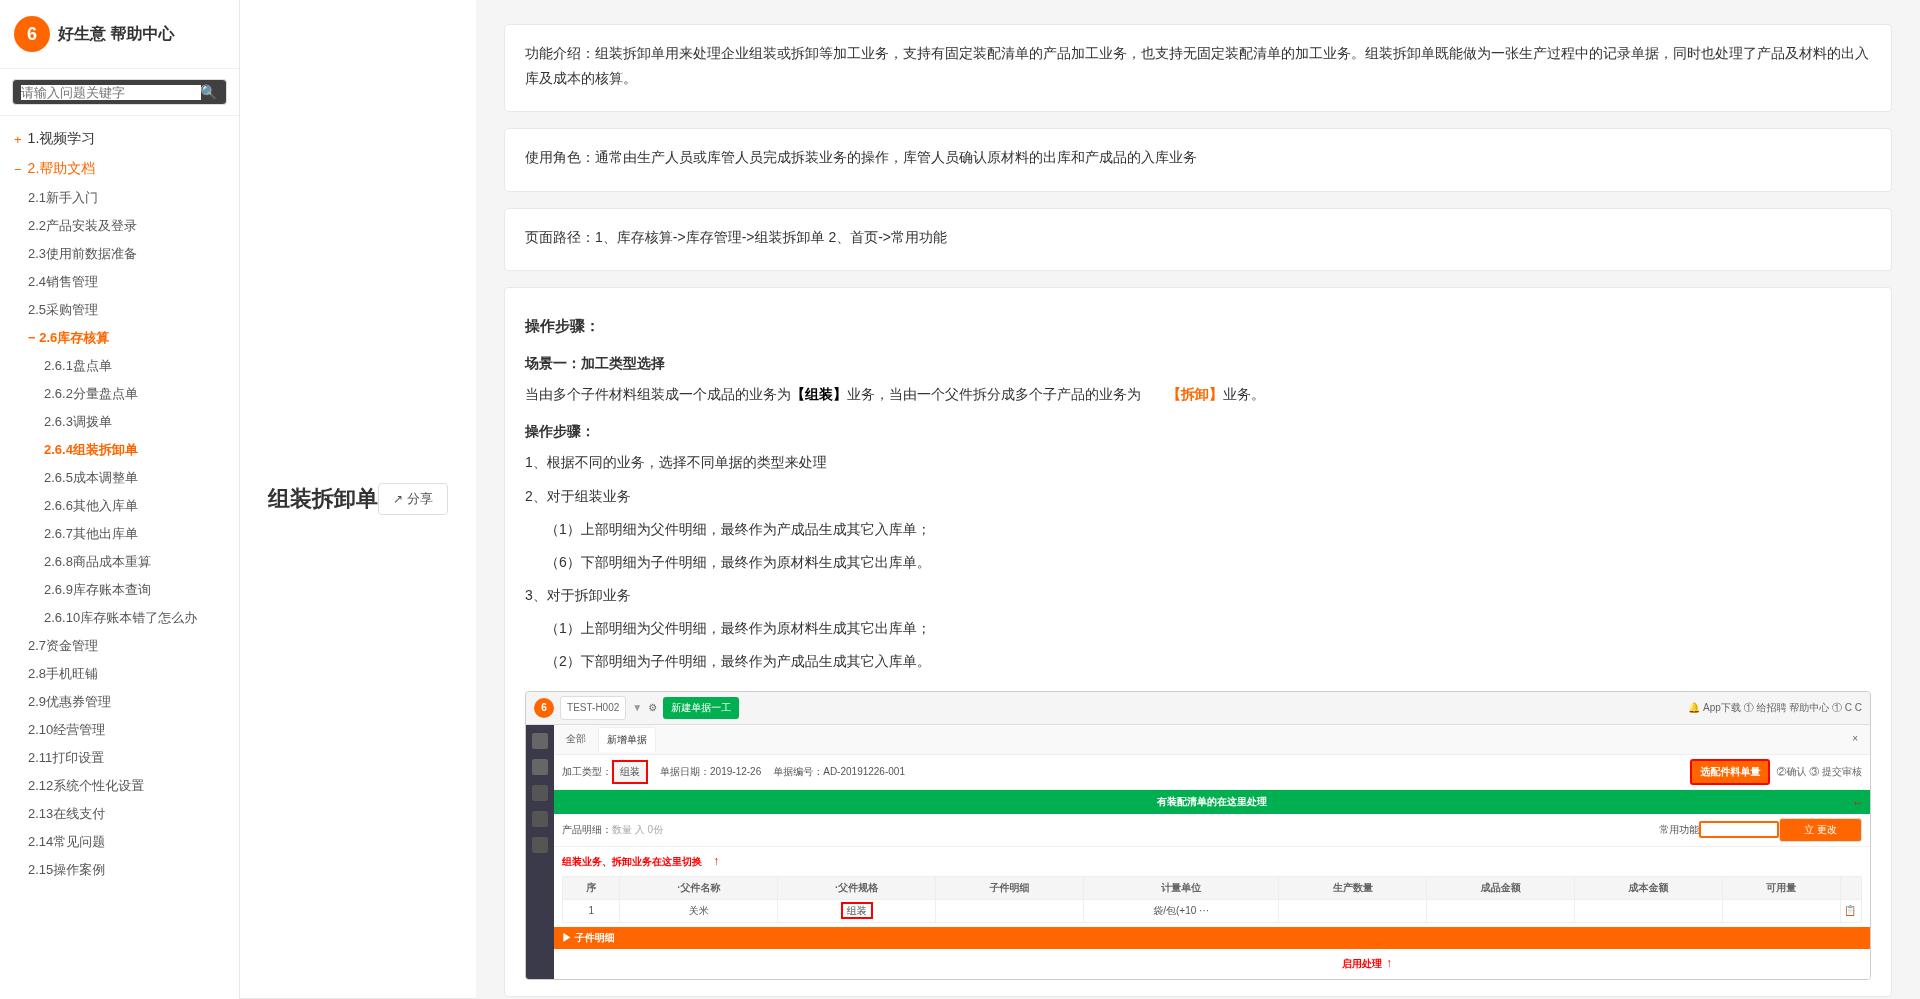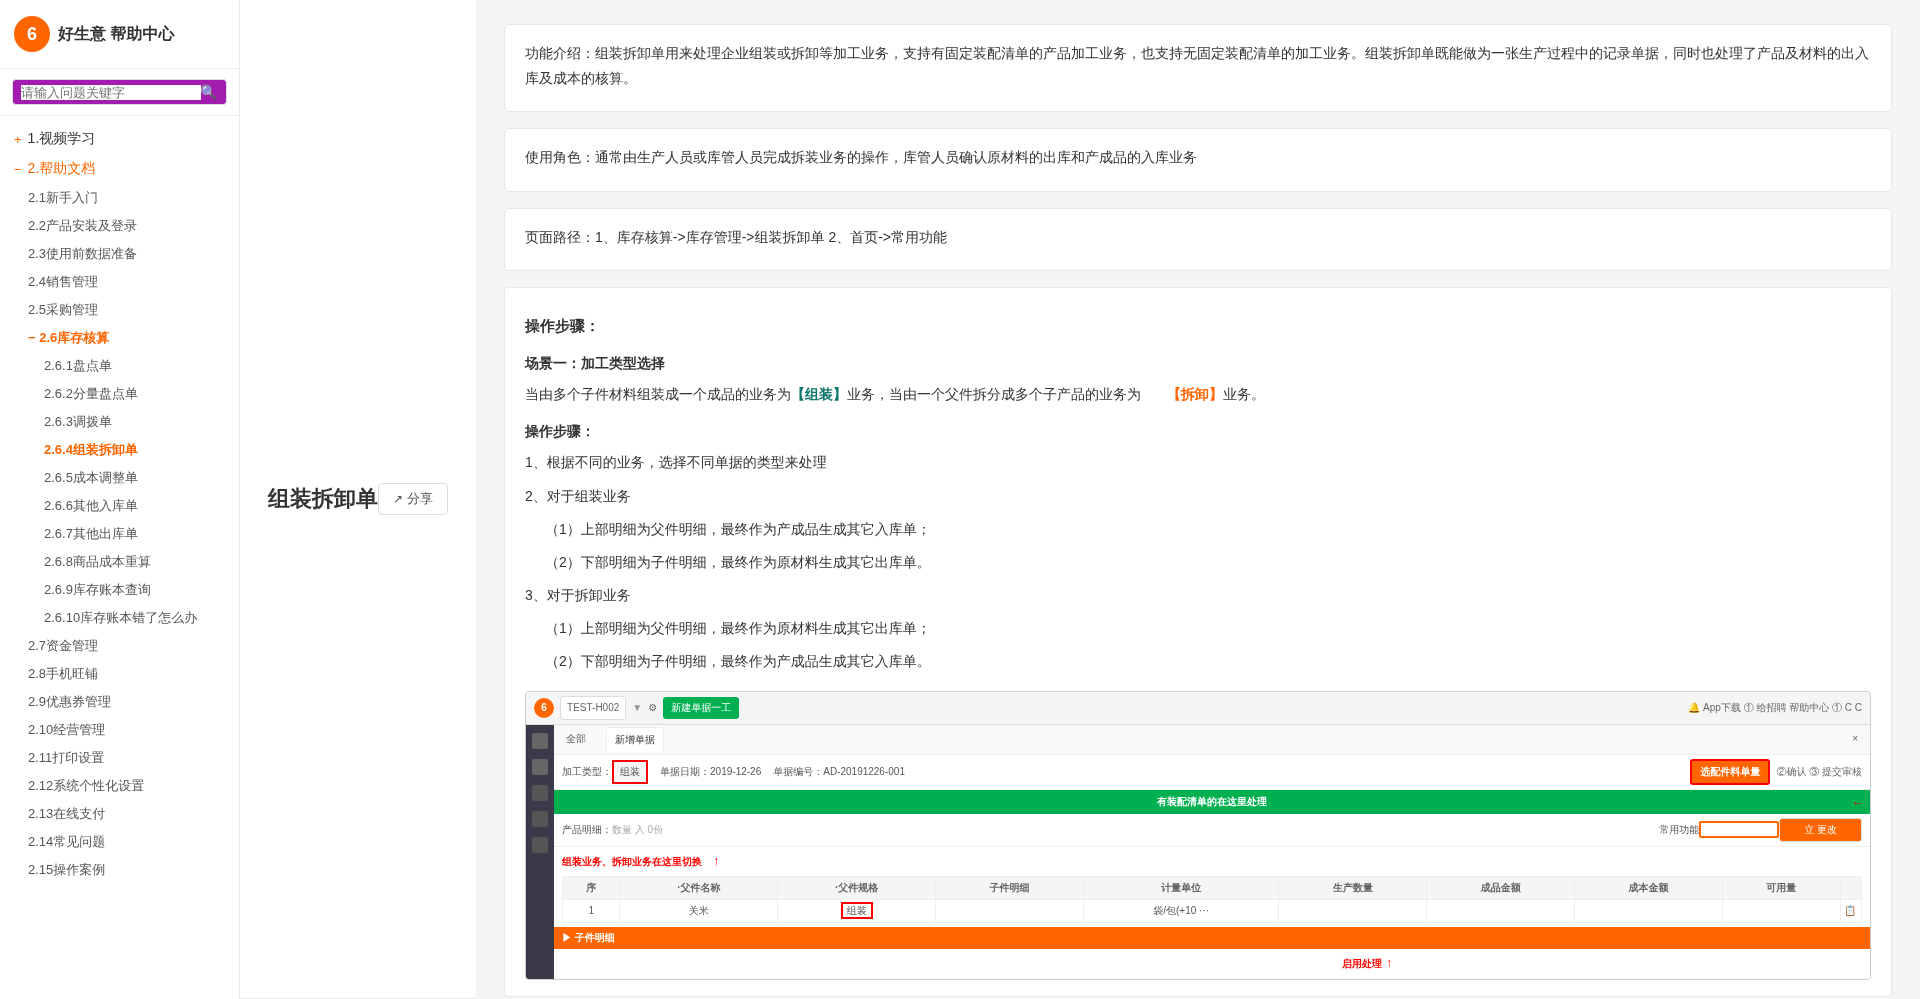--- a/index.html
+++ b/index.html
@@ -32,21 +32,21 @@
     }
     #logo-text { font-size: 16px; font-weight: bold; color: #333; }
 
     #search-bar {
       padding: 10px 12px;
       border-bottom: 1px solid #f0f0f0;
     }
     #search-input-wrap {
       display: flex; align-items: center;
       border: 1px solid #ddd; border-radius: 4px;
-      padding: 4px 8px; background: #a21caf;
+      padding: 4px 8px; background: #404040;
     }
     #search-input-wrap input {
       border: none; outline: none; font-size: 13px; flex: 1; color: #999;
     }
     #search-icon { color: #bbb; font-size: 14px; cursor: pointer; }
 
     #nav-list {
       flex: 1; overflow-y: auto; padding: 8px 0;
     }
     .nav-section {
@@ -135,21 +135,21 @@
     .mock-main-area {
       display: flex;
     }
     .mock-sidebar-thin {
       width: 28px; background: #3a3a4a; flex-shrink: 0;
     }
     .mock-content {
       flex: 1; background: #fff;
     }
     .mock-tab-bar {
-      display: flex; background: #f9f9f9; border-bottom: 1px solid #eee; padding: 2px 4px; gap: 12px;
+      display: flex; background: #f9f9f9; border-bottom: 1px solid #eee; padding: 2px 4px; gap: 4px;
     }
     .mock-tab {
       padding: 3px 8px; font-size: 10px; color: #666; cursor: pointer;
       border-radius: 3px 3px 0 0;
     }
     .mock-tab.active { background: #fff; border: 1px solid #eee; border-bottom: none; color: #333; }
     .mock-form-row {
       display: flex; align-items: center; padding: 4px 8px; border-bottom: 1px solid #f0f0f0;
       font-size: 10px; color: #555;
     }
@@ -247,29 +247,29 @@
     </div>
     <div class="info-block">
       <p>页面路径：1、库存核算-&gt;库存管理-&gt;组装拆卸单  2、首页-&gt;常用功能</p>
     </div>
 
     <div class="info-block">
       <div class="section-title">操作步骤：</div>
 
       <div class="sub-title">场景一：加工类型选择</div>
       <div class="step-text">
-        当由多个子件材料组装成一个成品的业务为<span style="color:#0f766e;font-weight:bold;text-align:right;">【组装】</span>业务，当由一个父件拆分成多个子产品的业务为<span style="color:#f60;font-weight:bold;margin-left:26px;">【拆卸】</span>业务。
+        当由多个子件材料组装成一个成品的业务为<span style="color:#000000;font-weight:bold;text-align:right;">【组装】</span>业务，当由一个父件拆分成多个子产品的业务为<span style="color:#f60;font-weight:bold;margin-left:26px;">【拆卸】</span>业务。
       </div>
 
       <div class="sub-title">操作步骤：</div>
       <div class="step-text">1、根据不同的业务，选择不同单据的类型来处理</div>
 
       <div class="step-text">2、对于组装业务</div>
       <div class="step-text indent-1">（1）上部明细为父件明细，最终作为产成品生成其它入库单；</div>
-      <div class="step-text indent-1">（2）下部明细为子件明细，最终作为原材料生成其它出库单。</div>
+      <div class="step-text indent-1">（6）下部明细为子件明细，最终作为原材料生成其它出库单。</div>
 
       <div class="step-text">3、对于拆卸业务</div>
       <div class="step-text indent-1">（1）上部明细为父件明细，最终作为原材料生成其它出库单；</div>
       <div class="step-text indent-1">（2）下部明细为子件明细，最终作为产成品生成其它入库单。</div>
 
       <div class="mock-wrapper" style="position:relative; margin-top:16px;">
         <div class="mock-screenshot">
 
           <div class="mock-top-bar">
             <div class="mock-logo-circle">6</div>

